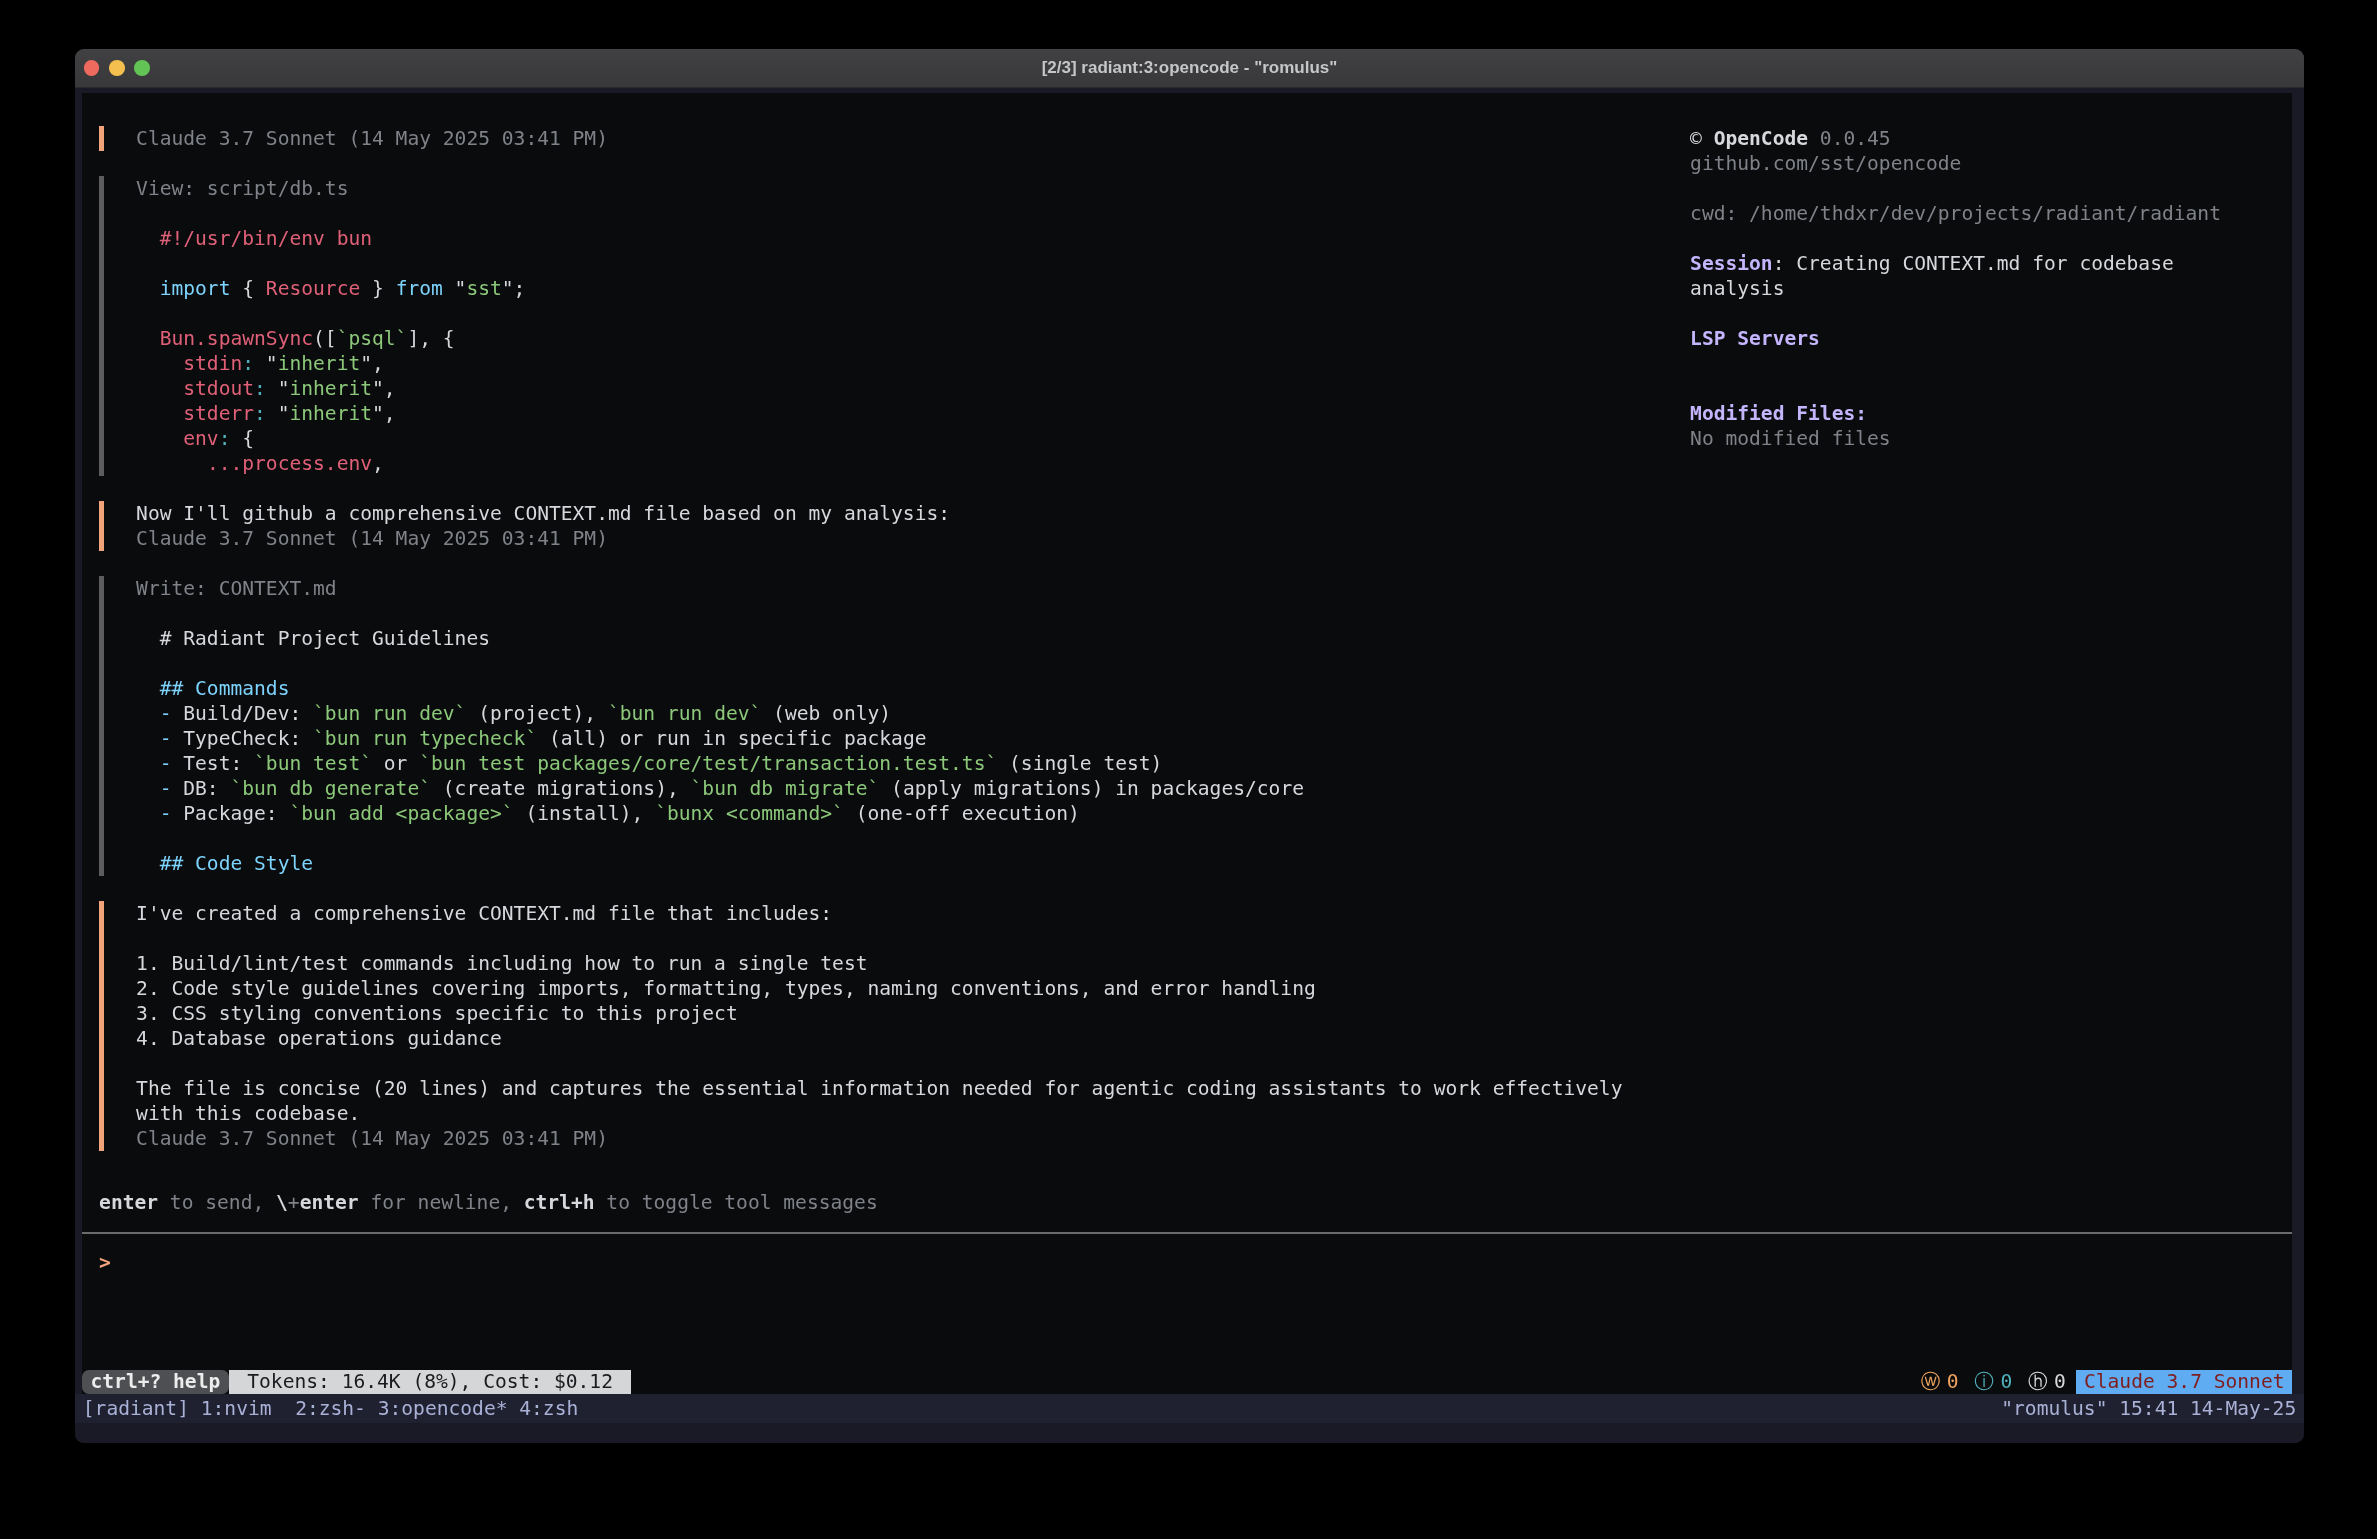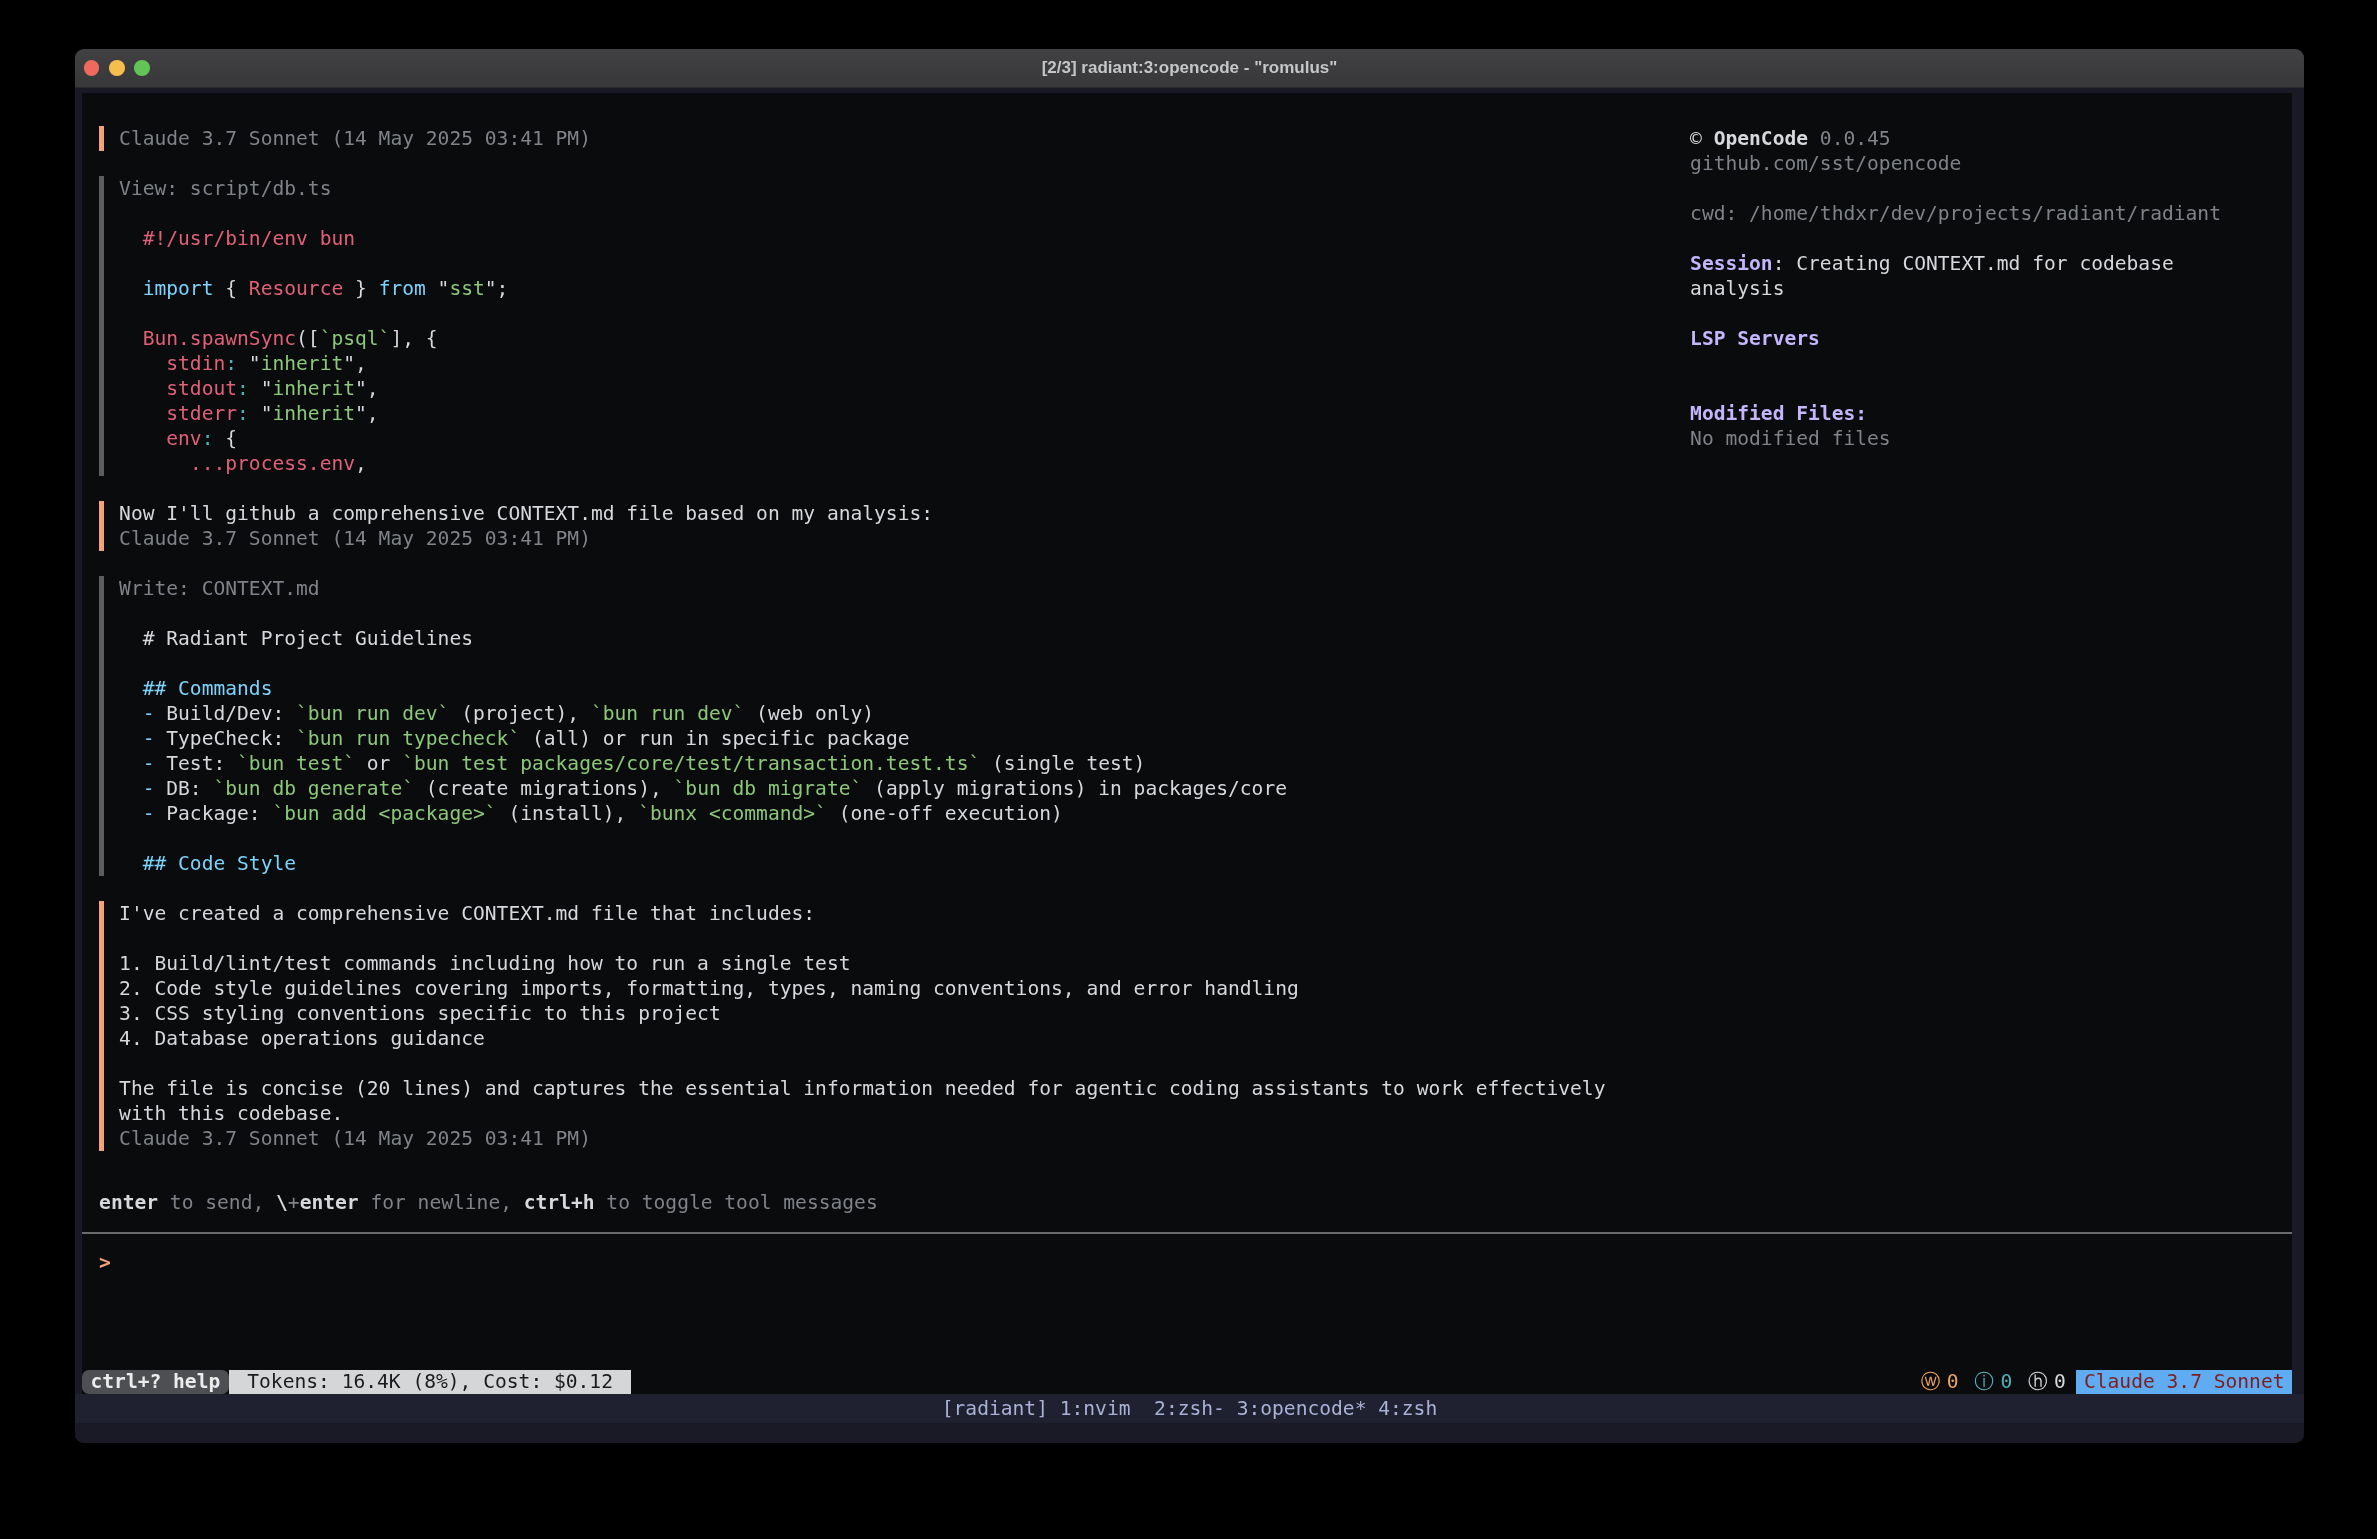--- a/index.html
+++ b/index.html
@@ -6,36 +6,36 @@
   .window{position:absolute;left:75px;top:49px;width:2229px;height:1394px;border-radius:9px;overflow:hidden;background:#191a26;box-shadow:0 19.6px 52px rgba(0,0,0,.8);}
   .titlebar{height:38px;background:linear-gradient(#414143,#38383a);display:flex;align-items:center;position:relative;border-bottom:0.7px solid #2a2a2c;}
   .traffic{position:absolute;left:8.5px;top:0;height:38px;display:flex;align-items:center;}
   .tl{width:15.7px;height:15.7px;border-radius:50%;margin-right:9.8px;display:inline-block;}
   .title{width:100%;text-align:center;font:bold 17px "Liberation Sans",sans-serif;color:#c4c6c8;}
   .terminal{height:1356px;display:flex;flex-direction:column;background:#191a26;}
   .tui{flex:1;margin:5.2px 11.7px 0 6.5px;background:#0a0b0d;display:flex;flex-direction:column;overflow:hidden;font:19.6px/25px "DejaVu Sans Mono",monospace;color:#d6d8dc;}
   .main-row{flex:1;display:flex;padding-top:33px;overflow:hidden;min-height:0;}
   .chat{width:1591px;padding-left:17.6px;box-sizing:border-box;overflow:hidden;}
   .sidebar{flex:1;min-width:0;padding-left:17.6px;white-space:pre;overflow:hidden;}
-  .block{border-left:5.2px solid #5d5d5f;padding-left:15px;margin-bottom:25px;white-space:pre;}
+  .block{border-left:5.2px solid #5d5d5f;padding-left:32px;margin-bottom:25px;white-space:pre;}
   .accent-peach{border-left-color:#f2a37a;}
   .accent-gray{border-left-color:#5d5d5f;}
   .line{height:25px;line-height:25px;}
   .help-row{padding-left:17.6px;height:25px;line-height:25px;margin-bottom:17px;white-space:pre;}
   .divider{height:2px;background:#6b6b6b;}
   .editor{height:136px;padding:15.7px 0 0 17.6px;box-sizing:border-box;}
   .prompt{color:#f2a37a;font-weight:bold;}
   .statusbar{height:24px;display:flex;align-items:stretch;line-height:24px;font-size:19.6px;white-space:pre;}
   .badge-dark{background:#4e4f52;color:#ececec;font-weight:bold;padding:0 9px;border-radius:7px;}
   .badge-light{background:#d5d6d7;color:#1a1b1e;padding:0 18px;}
   .sb-spacer{flex:1;}
   .diag{display:flex;align-items:center;padding-right:10.4px;}
   .diag .icon{margin-left:15.7px;margin-right:6.5px;}
   .badge-model{background:#60acf2;color:#7f1d1d;padding:0 7.8px;}
-  .tmux-bar{height:29px;background:#1f2130;display:flex;justify-content:flex-start;align-items:center;padding:0 7.8px;font:19.6px/29px "DejaVu Sans Mono",monospace;color:#a9b1d6;white-space:pre;flex-direction:column;}
+  .tmux-bar{height:29px;background:#1f2130;display:flex;justify-content:space-between;align-items:center;padding:0 7.8px;font:19.6px/29px "DejaVu Sans Mono",monospace;color:#a9b1d6;white-space:pre;}
   .bottom-fill{height:21px;background:#191a26;}
   .b{font-weight:bold;}
   .c-white{color:#d6d8dc;}
   .c-gray{color:#7f8288;}
   .c-rose{color:#e06078;}
   .c-blue{color:#7dd3fc;}
   .c-green{color:#8cc87a;}
   .c-teal{color:#4fb0ba;}
   .c-peach{color:#c4b5fd;}
   .c-orange{color:#eda35f;}

